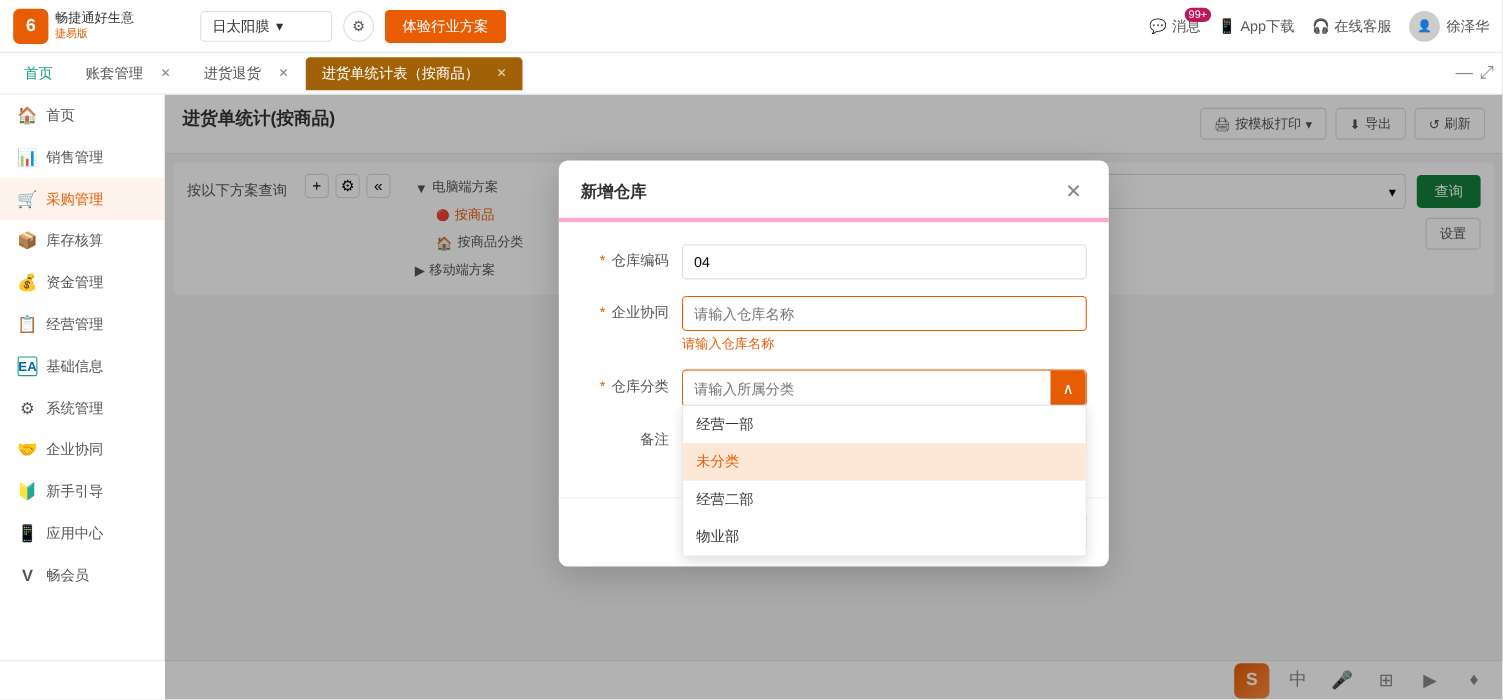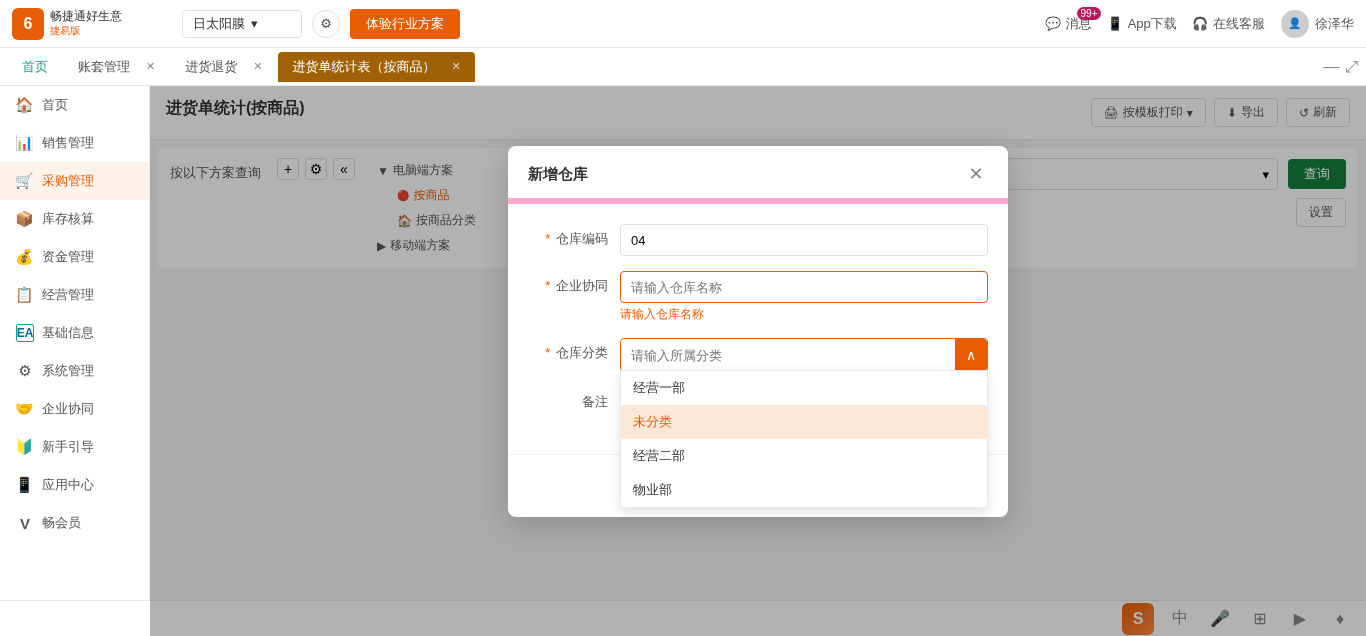--- a/index.html
+++ b/index.html
@@ -210,21 +210,21 @@
       width: 500px;
       box-shadow: 0 8px 32px rgba(0,0,0,0.18);
       position: relative;
       overflow: visible;
     }
     .modal-header {
       display: flex;
       align-items: center;
       justify-content: space-between;
       padding: 16px 20px 12px;
-      border-bottom: 6px solid #f9a8d4;
+      border-bottom: 4px solid #f9a8d4;
     }
     .modal-title { font-size: 15px; font-weight: bold; color: #333; }
     .modal-close {
       width: 24px; height: 24px;
       display: flex; align-items: center; justify-content: center;
       cursor: pointer;
       color: #888;
       font-size: 18px;
       border-radius: 4px;
     }

